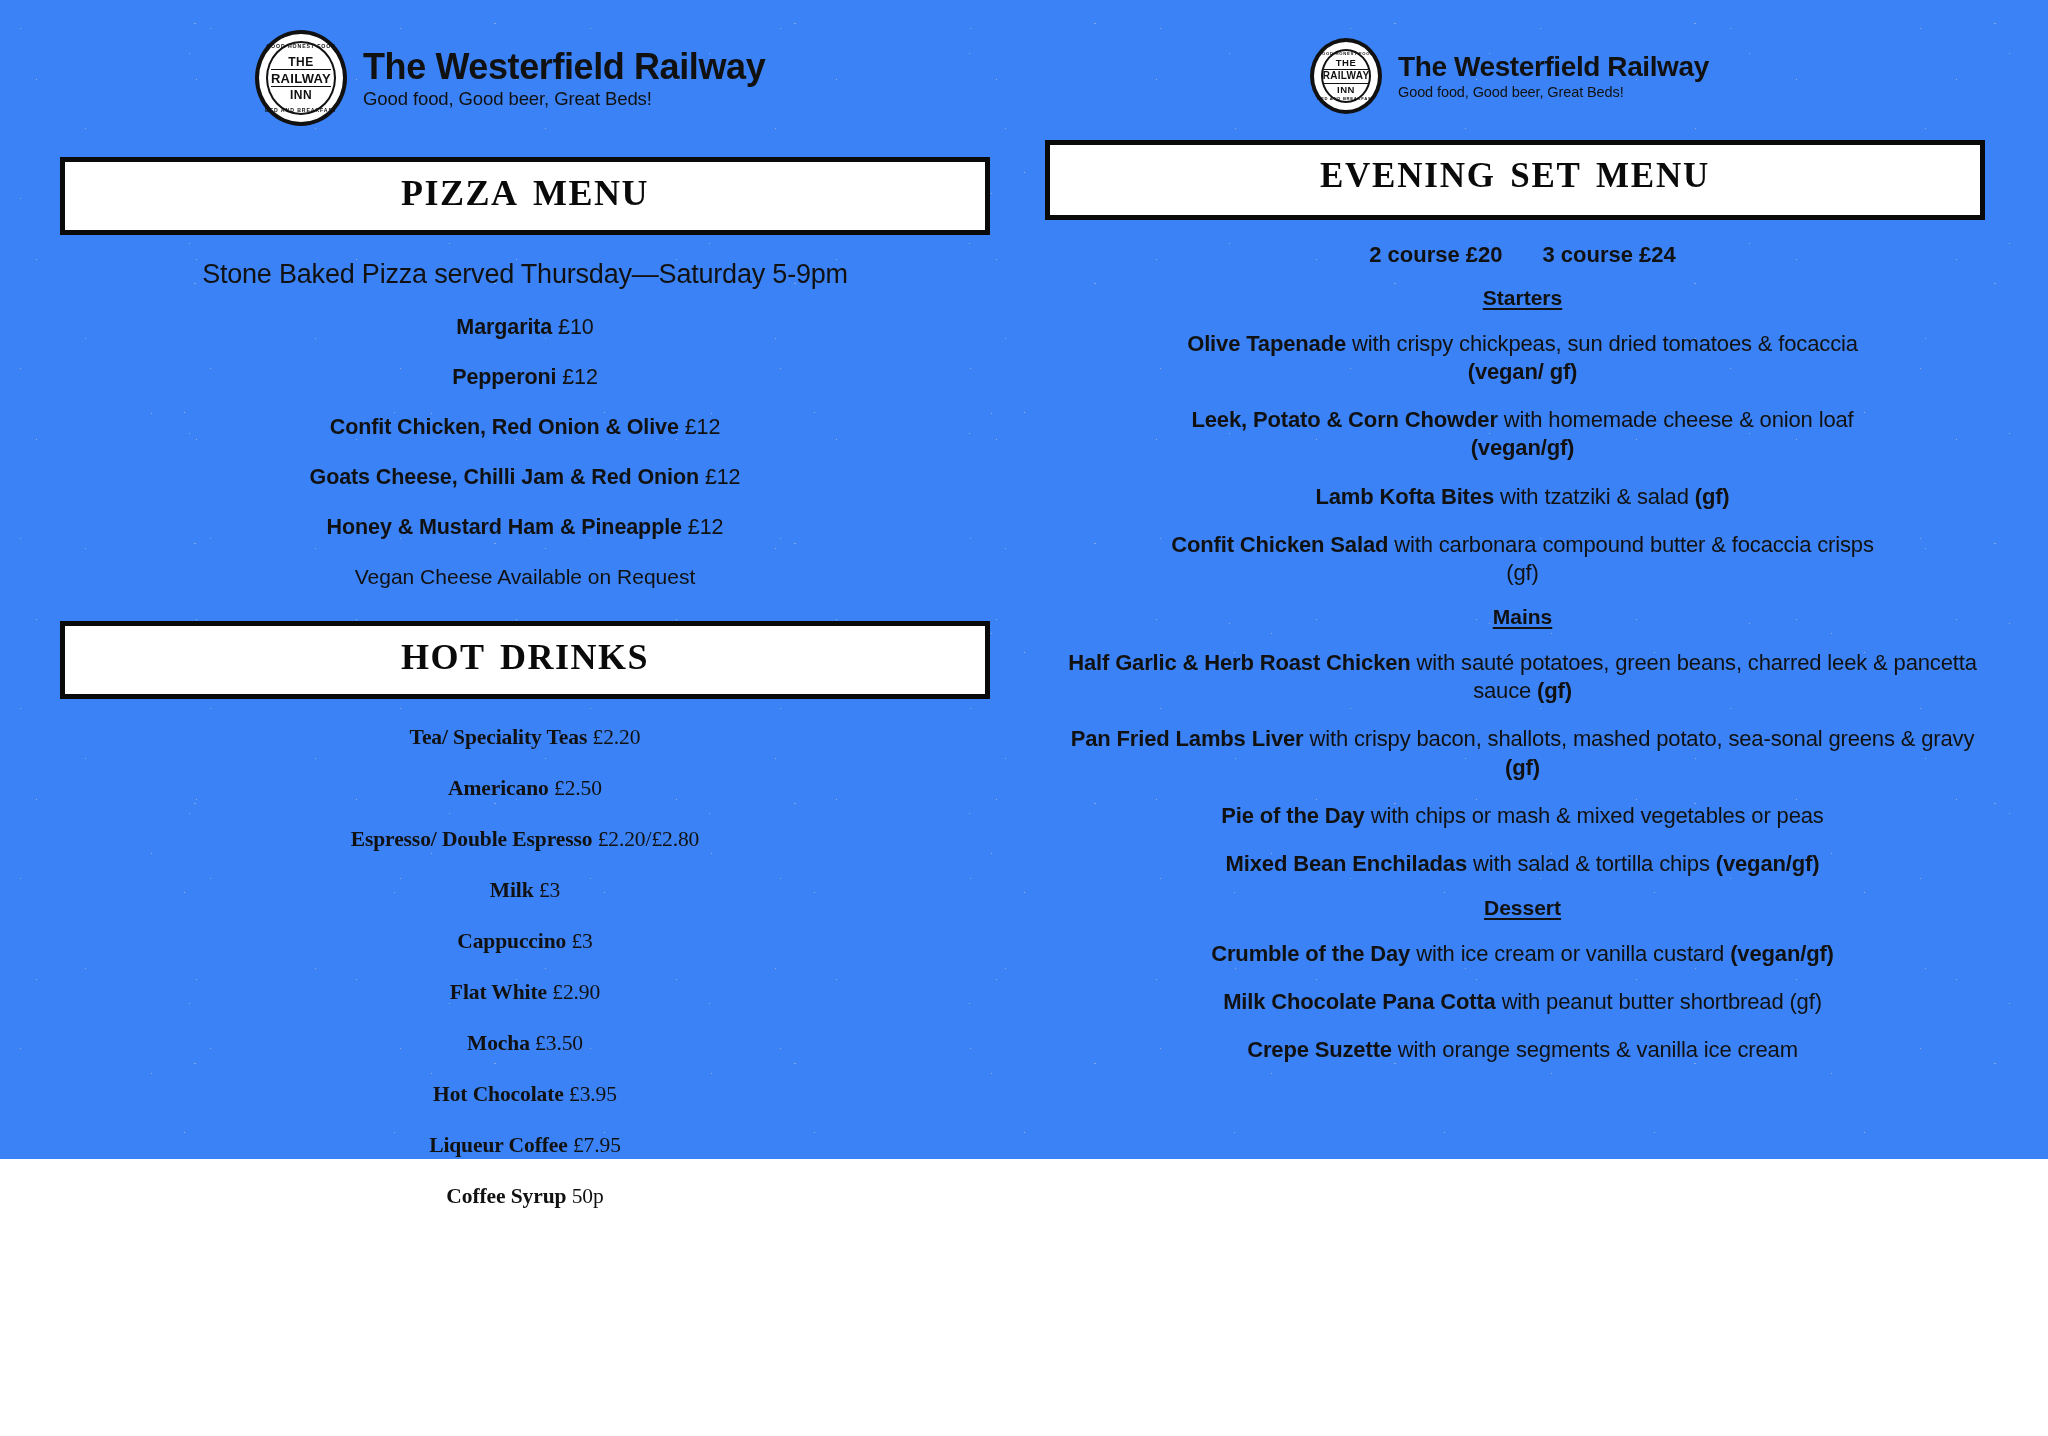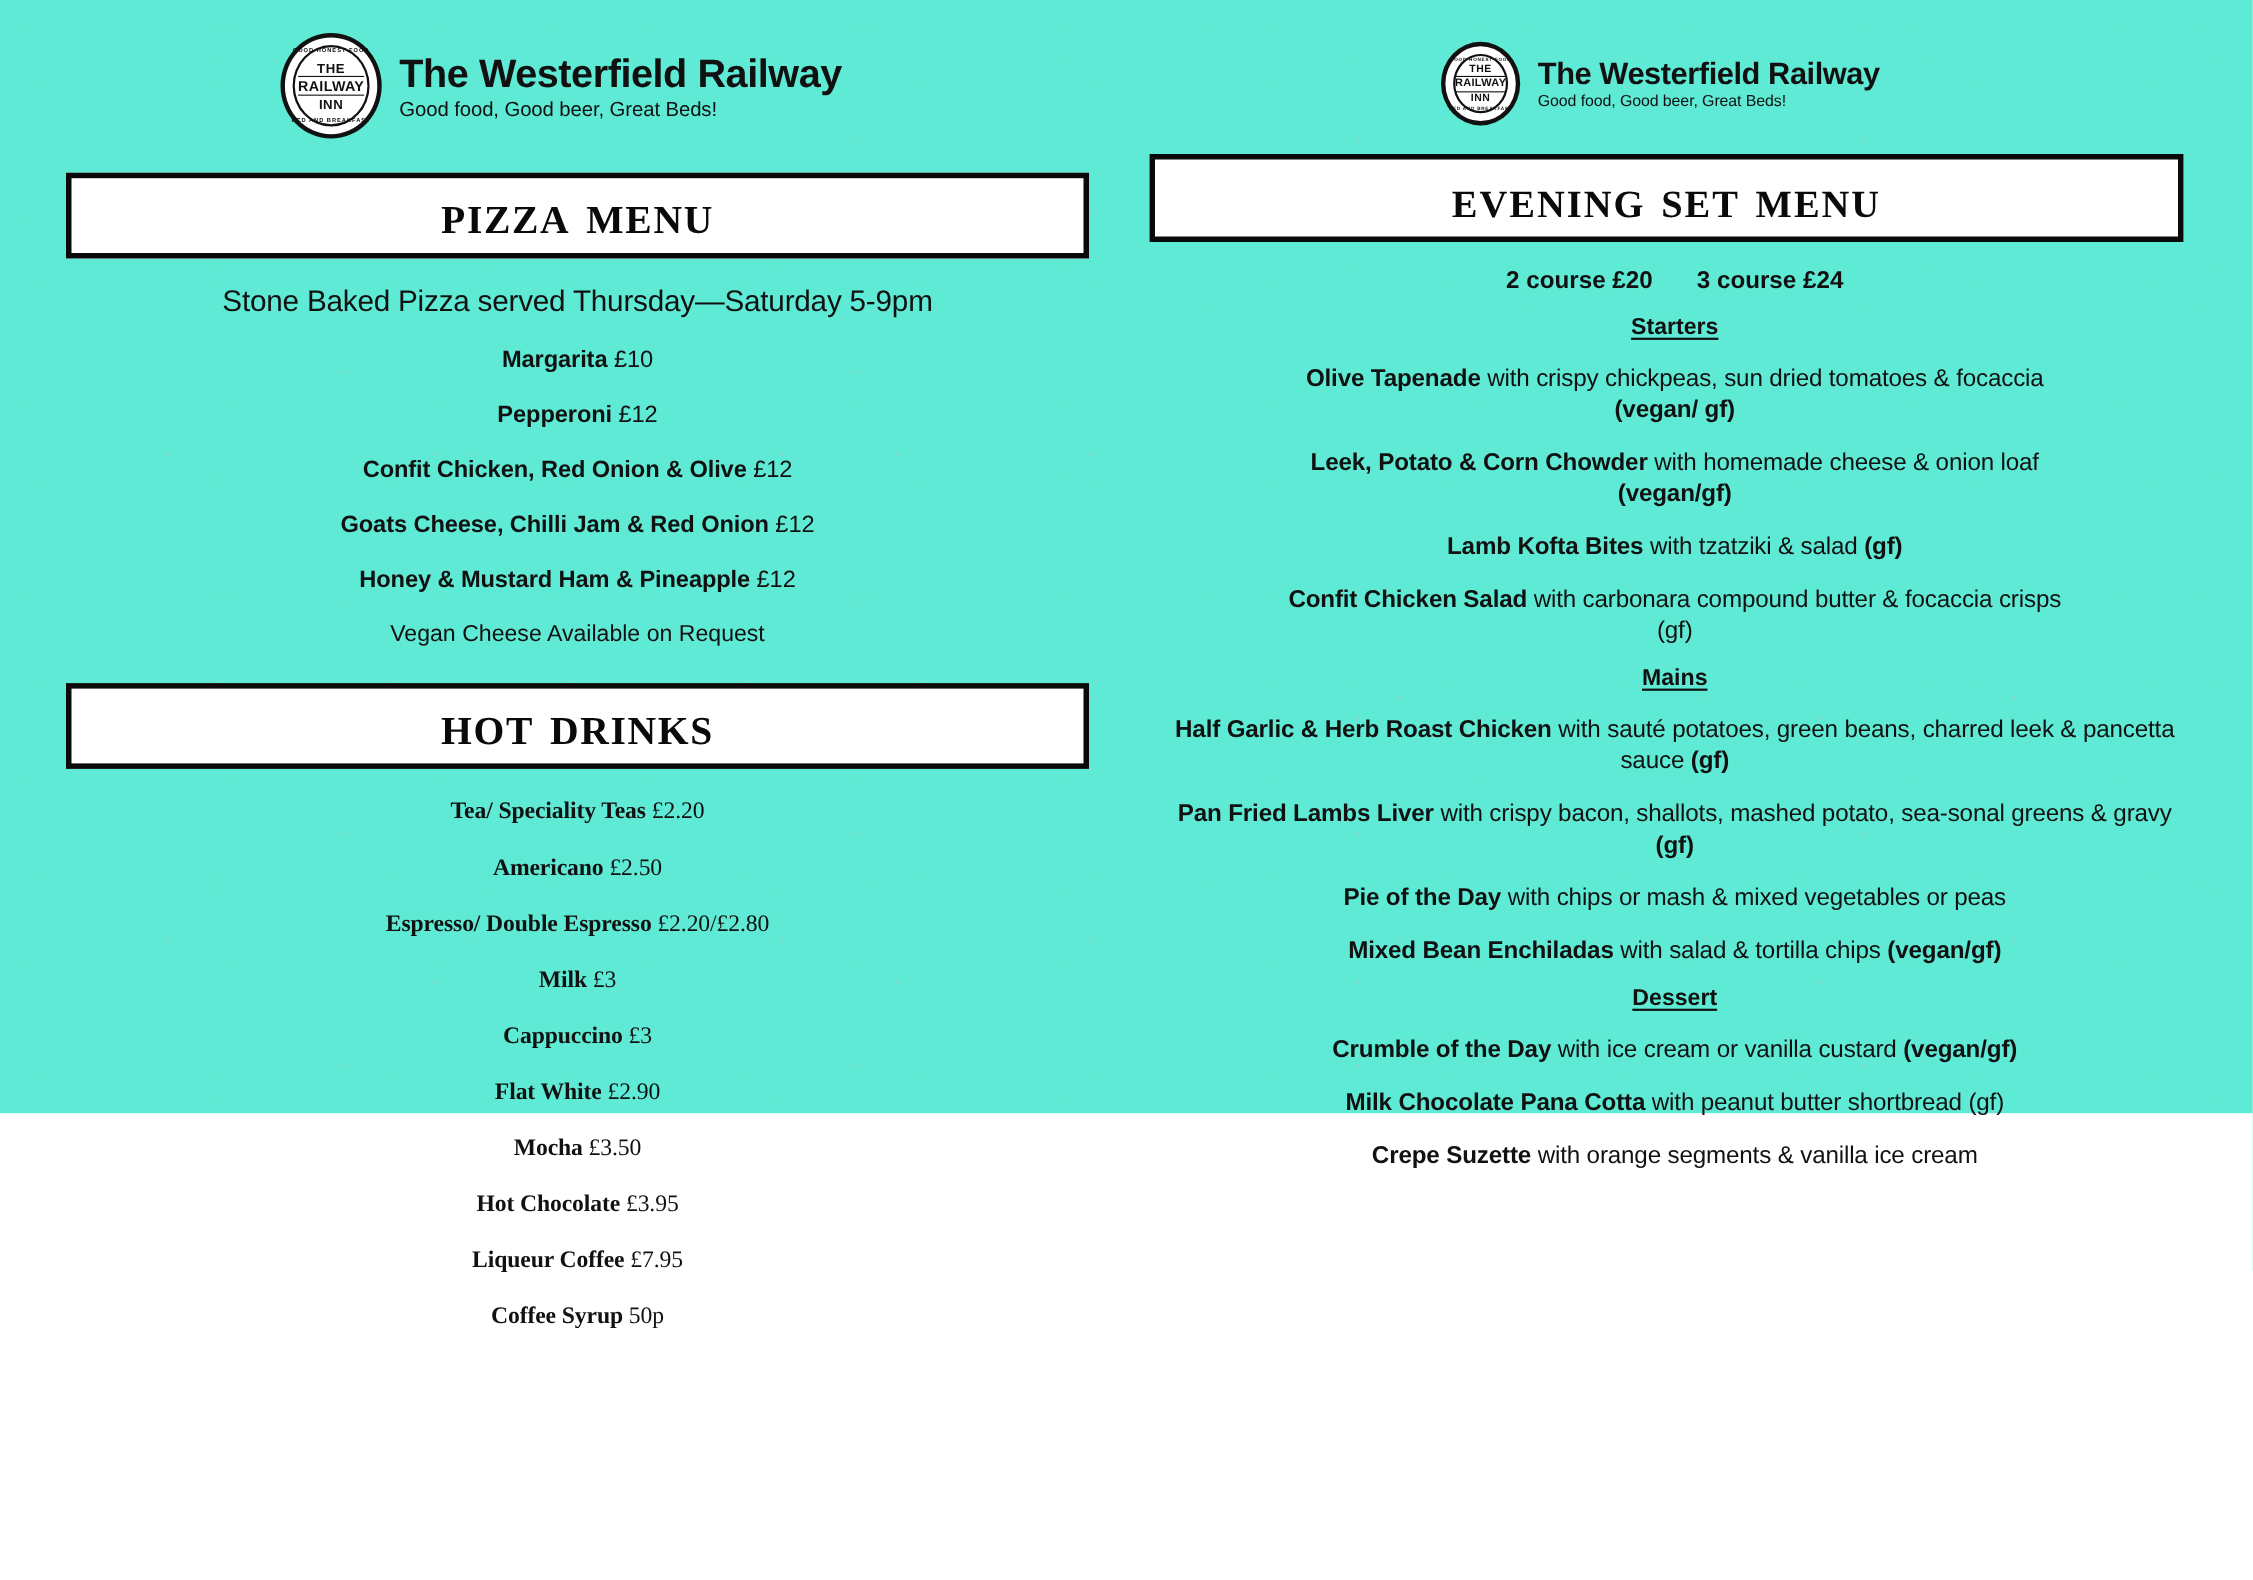--- a/index.html
+++ b/index.html
@@ -7,22 +7,22 @@
   body {
     background: #ffffff;
     font-family: "Liberation Sans", sans-serif;
     color: #111111;
     position: relative;
     overflow: hidden;
   }
   .page {
     position: relative;
     width: 2048px;
-    height: 1012px;
-    background: #5eead4;
+    height: 1159px;
+    background: #3b82f6;
   }
   
   .speckle {
     position: absolute;
     inset: 0;
     pointer-events: none;
     opacity: .55;
     background-image:
       radial-gradient(circle at 11% 17%, #c9c9c9 0.6px, transparent 0.7px),
       radial-gradient(circle at 37% 61%, #d2d2d2 0.6px, transparent 0.7px),
@@ -110,21 +110,20 @@
     letter-spacing: -0.1px;
   }
   .brand-left .brand-tag  { font-size: 18.5px; }
   .brand-right .brand-tag { font-size: 14.5px; }
 
   
   .banner {
     border: 5px solid #0a0a0a;
     background: #fff;
     display: flex;
-    align-items: center;
     justify-content: center;
     text-align: center;
   }
   .banner-title {
     font-family: "Liberation Serif", serif;
     font-weight: bold;
     color: #0a0a0a;
     font-variant: small-caps;
     text-transform: lowercase;
     letter-spacing: 1.5px;

